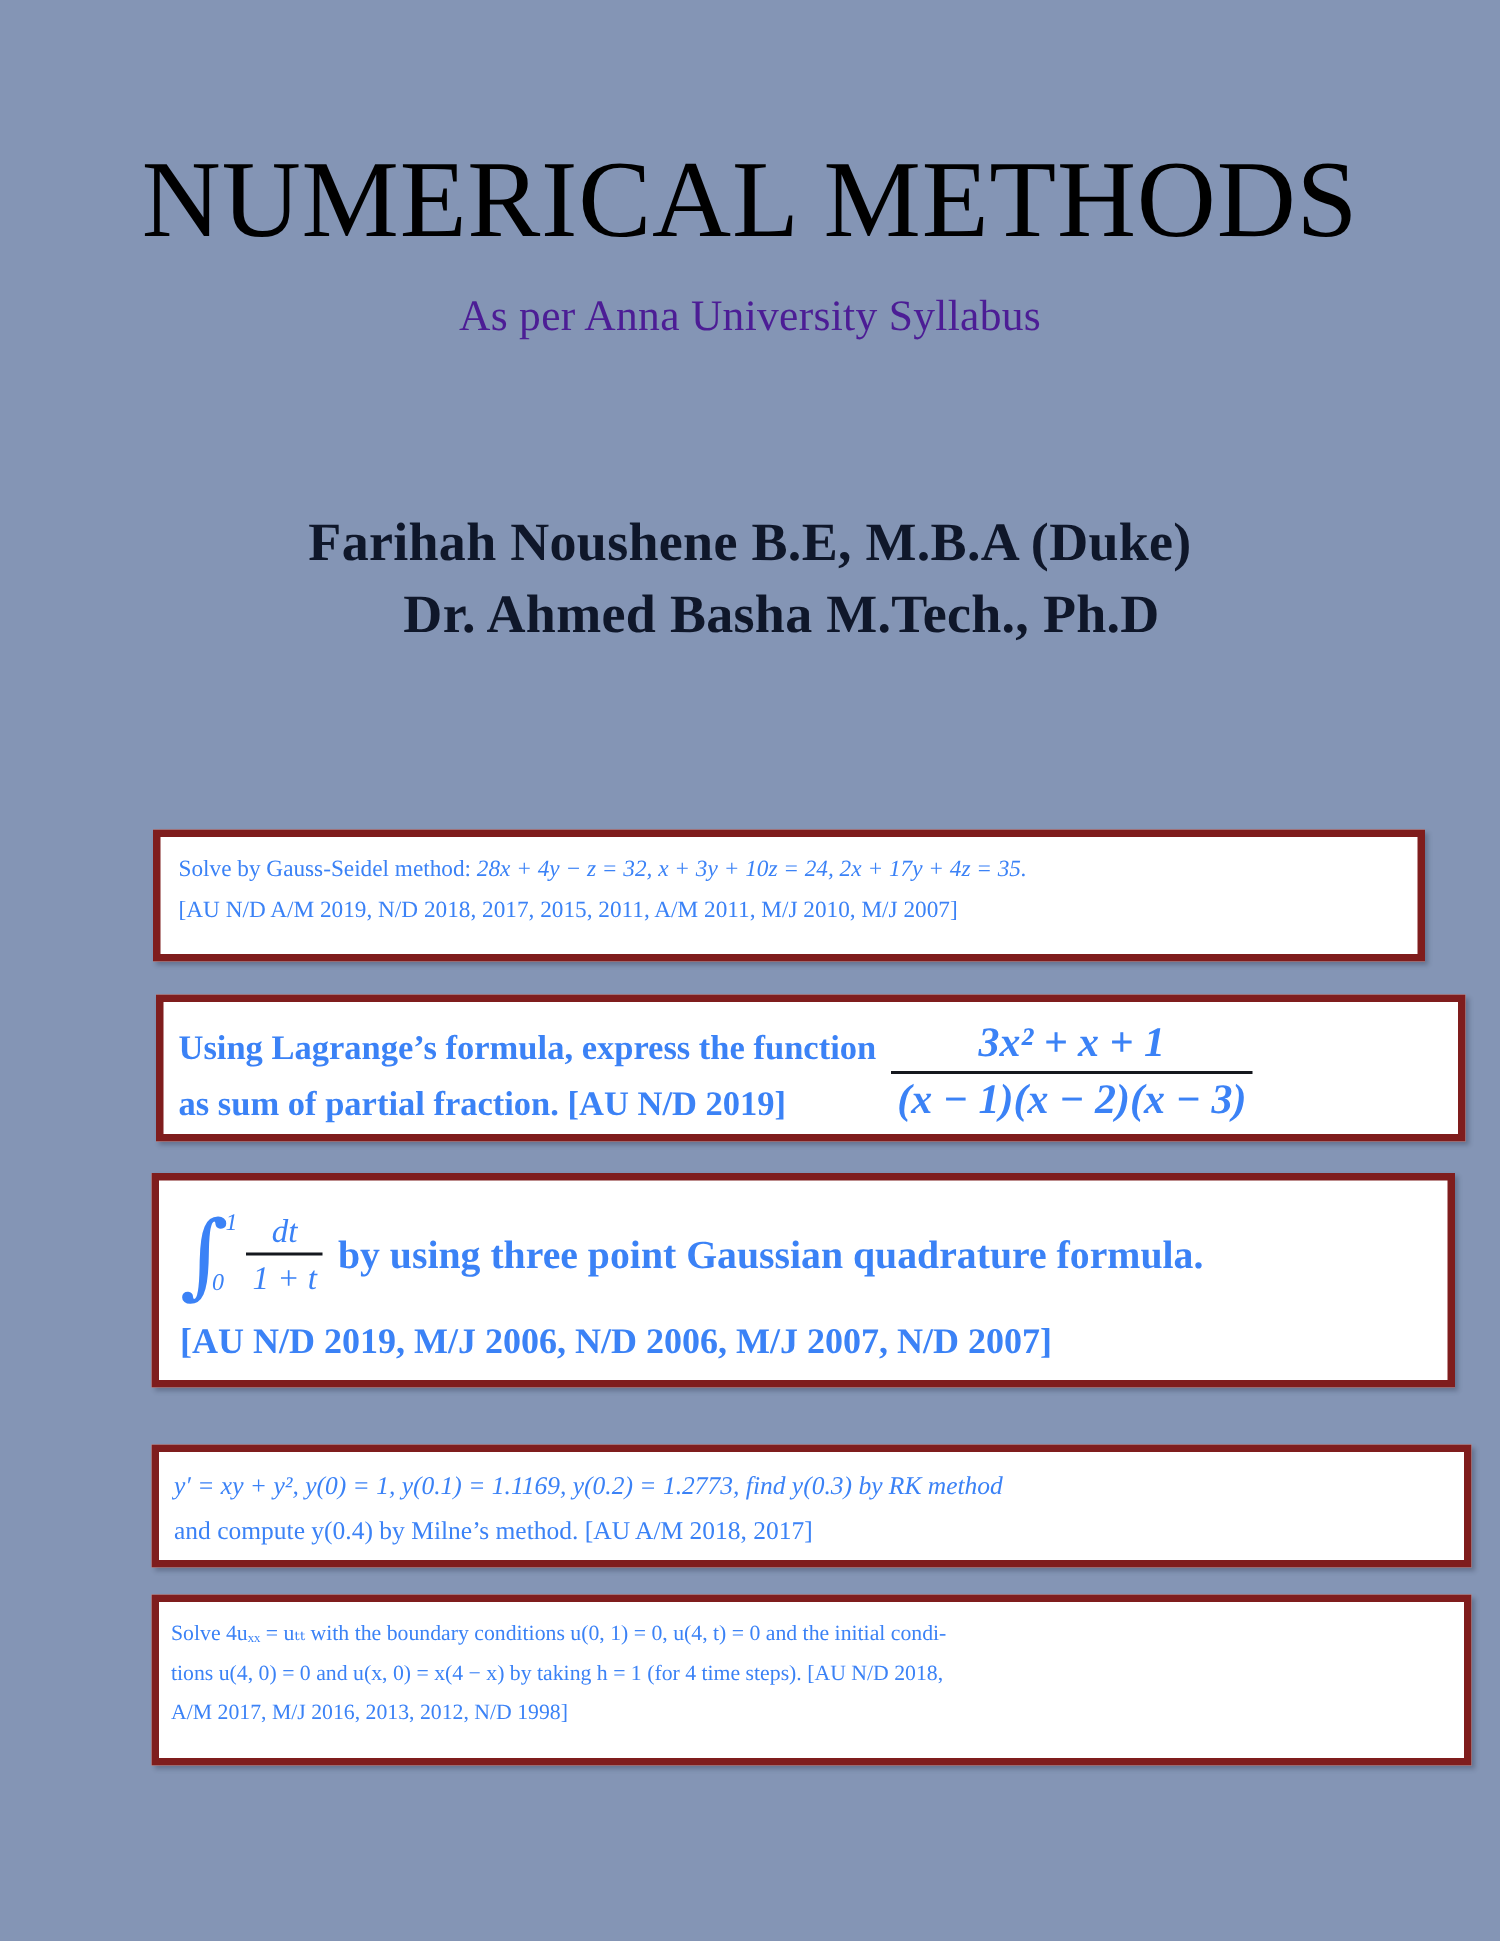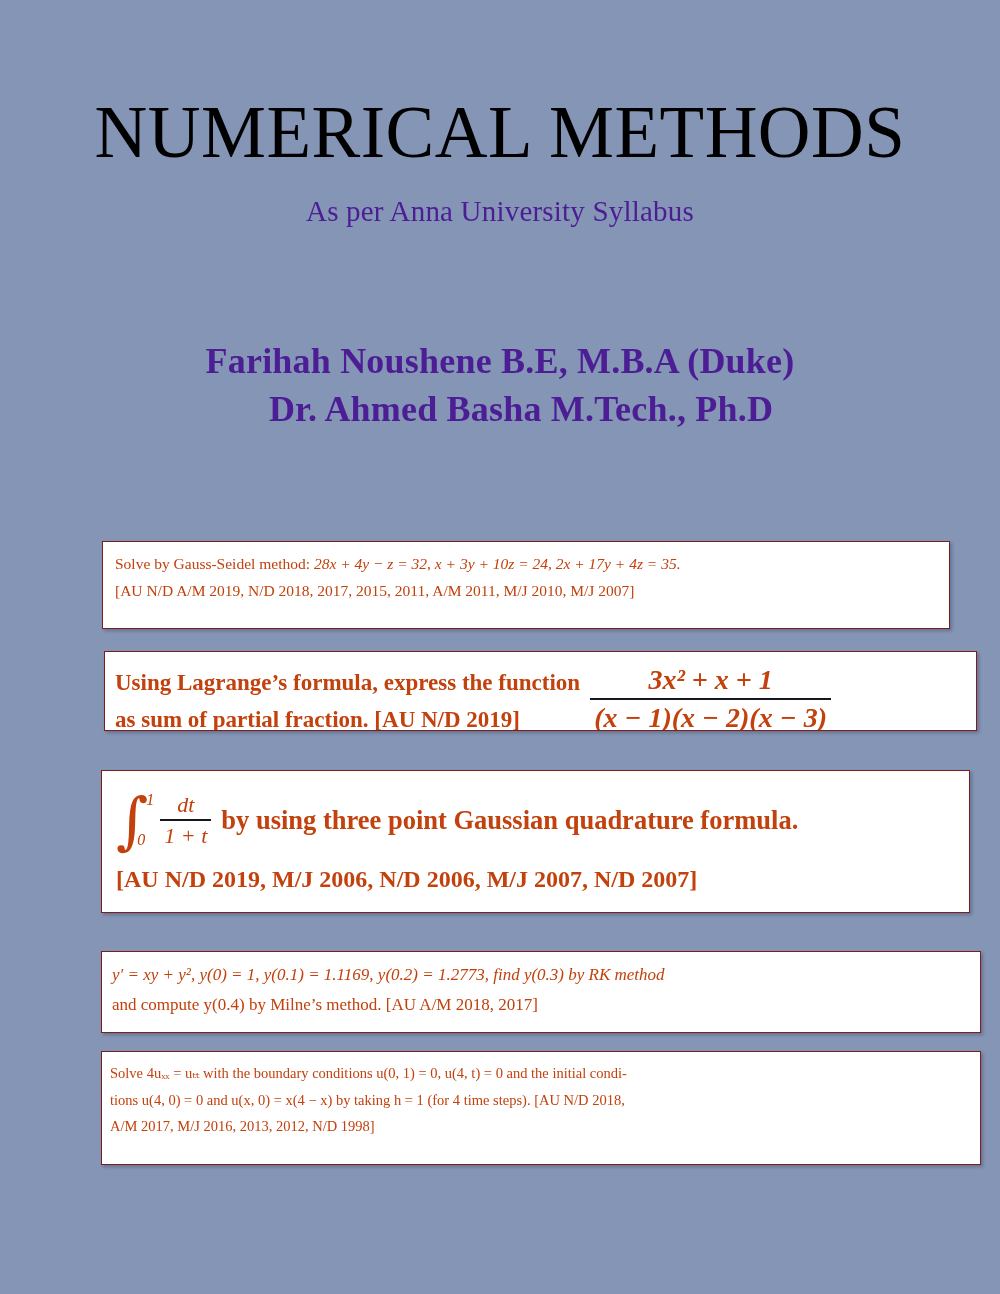--- a/index.html
+++ b/index.html
@@ -44,42 +44,43 @@
     letter-spacing: 0.2px;
   }
 
   
   .authors {
     position: absolute;
     top: 338px;
     left: 0;
     width: 1000px;
     text-align: center;
-    color: #4c1d95;
+    color: #0f172a;
   }
   .author-line {
     font-size: 36px;
     font-weight: bold;
     line-height: 1.33;
     letter-spacing: 0.2px;
     white-space: nowrap;
   }
   .author-line.second {
     padding-left: 42px;
   }
 
   
   .qbox {
     position: absolute;
     background: #ffffff;
-    border: 1px solid #7f1d1d;
+    border: 5px solid #7f1d1d;
     box-sizing: border-box;
     box-shadow: 2px 2px 3px rgba(40,50,70,0.33);
-    color: #c2410c;
+    color: #3b82f6;
     overflow: hidden;
+    margin-top: 12px;
   }
   .qline {
     white-space: nowrap;
   }
 
   
   #qbox-1 {
     left: 102px;
     top: 541px;
     width: 848px;
@@ -87,21 +88,21 @@
     padding: 9px 0 0 12px;
     font-size: 15.5px;
   }
   #qbox-1 .qline { line-height: 1.72; }
 
   
   #qbox-2 {
     left: 104px;
     top: 651px;
     width: 873px;
-    height: 80px;
+    height: 98px;
     padding: 6px 0 0 10px;
     font-size: 23px;
     font-weight: bold;
   }
   #qbox-2 .b2-grid {
     display: flex;
     align-items: center;
     height: 86px;
   }
   #qbox-2 .b2-text {

